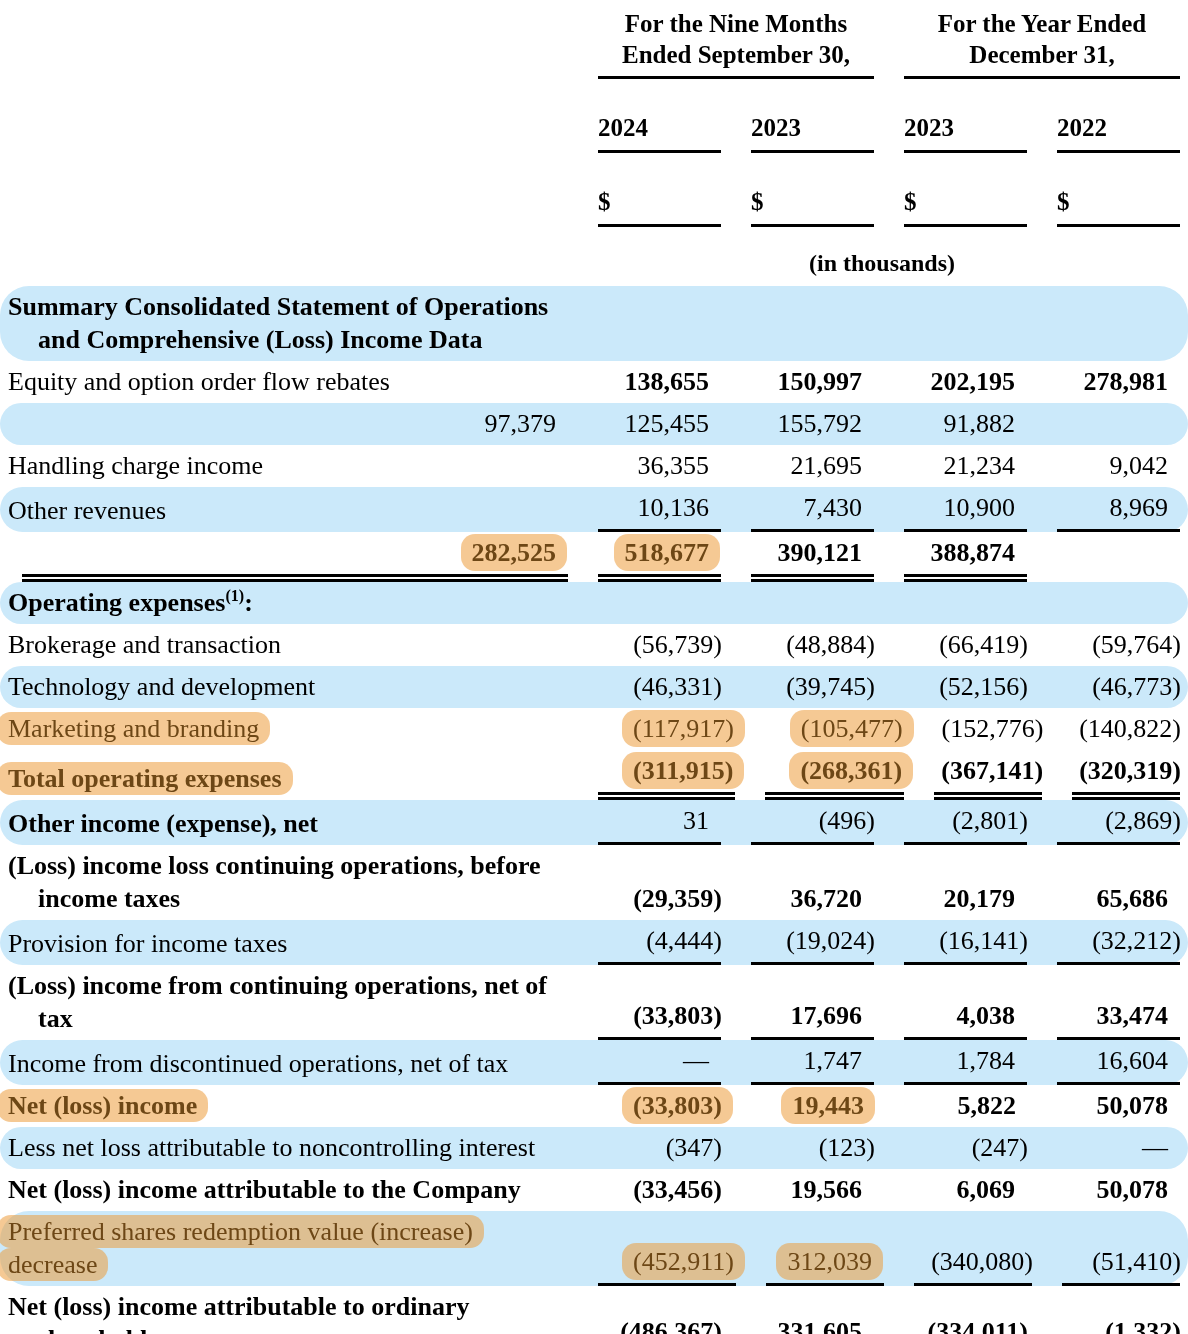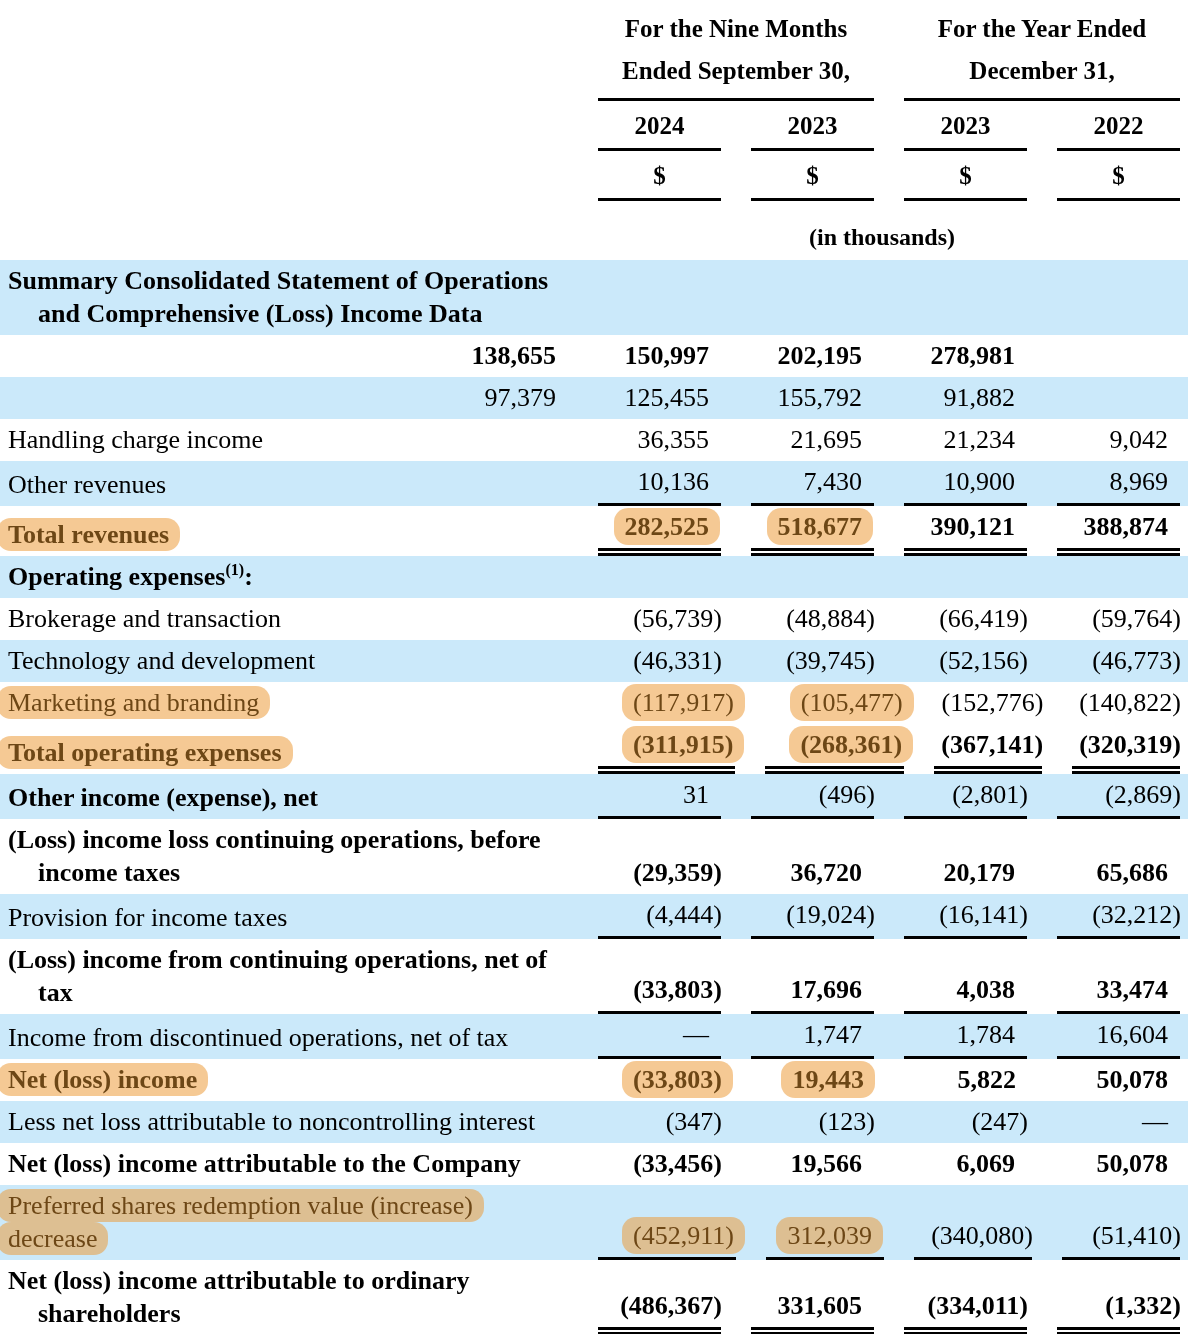--- a/index.html
+++ b/index.html
@@ -16,33 +16,34 @@
     font-family:"Liberation Serif","DejaVu Serif",serif;
     color:var(--text);
     font-size:26px;line-height:33px;
     padding-top:8px;
   }
   .grid{display:grid;grid-template-columns:576px 1fr 1fr 1fr 1fr;}
   
   .gcell,.ycell,.dcell,.val{margin-left:22px;margin-right:8px;}
   .gcell{
     grid-column:span 2;
-    text-align:center;font-weight:bold;font-size:25px;line-height:42px;
+    text-align:center;font-weight:bold;font-size:25px;line-height:31px;
     white-space:pre-line;
     border-bottom:3px solid #000;
     padding-bottom:6px;
   }
   .hrow-years .ycell,.hrow-dollars .dcell{
-    text-align:center;font-weight:bold;font-size:25px;
+    font-weight:bold;font-size:25px;
     border-bottom:3px solid #000;
     padding:8px 0 6px;
+    margin-top:24px;
   }
   .units-cell{grid-column:2 / 6;text-align:center;font-weight:bold;font-size:24px;padding:20px 0 6px;}
   
-  #rows .row{min-height:42px;align-items:end;}
+  #rows .row{min-height:42px;align-items:end;border-radius:29px;}
   #rows .row.stripe{background:var(--stripe-blue);}
   .label{padding:4px 0 5px 8px;}
   .ltext{display:block;padding-left:30px;text-indent:-30px;}
   .val{
     display:flex;justify-content:flex-end;align-items:flex-end;
     padding:4px 12px 5px 0;
     white-space:nowrap;
   }
   .u1 .val{border-bottom:3px solid #000;}
   .u2 .val{border-bottom:8px double #000;}
@@ -109,20 +110,23 @@
           <span class="vtext"></span>
         </div>
       <div class="val">
           <span class="vtext"></span>
         </div>
       <div class="val">
           <span class="vtext"></span>
         </div>
     </div>
       <div class="grid row">
+      <div class="label">
+          <span class="ltext">Equity and option order flow rebates</span>
+        </div>
       <div class="val">
           <span class="vtext b">138,655</span>
         </div>
       <div class="val">
           <span class="vtext b">150,997</span>
         </div>
       <div class="val">
           <span class="vtext b">202,195</span>
         </div>
       <div class="val">
@@ -171,21 +175,20 @@
           <span class="vtext">7,430</span>
         </div>
       <div class="val">
           <span class="vtext">10,900</span>
         </div>
       <div class="val">
           <span class="vtext">8,969</span>
         </div>
     </div>
       <div class="grid row u2">
-      <div class="label"><span class="ltext b hl">Total revenues</span></div>
       <div class="val">
           <span class="vtext b hl">282,525</span>
         </div>
       <div class="val">
           <span class="vtext b hl">518,677</span>
         </div>
       <div class="val">
           <span class="vtext b">390,121</span>
         </div>
       <div class="val">

